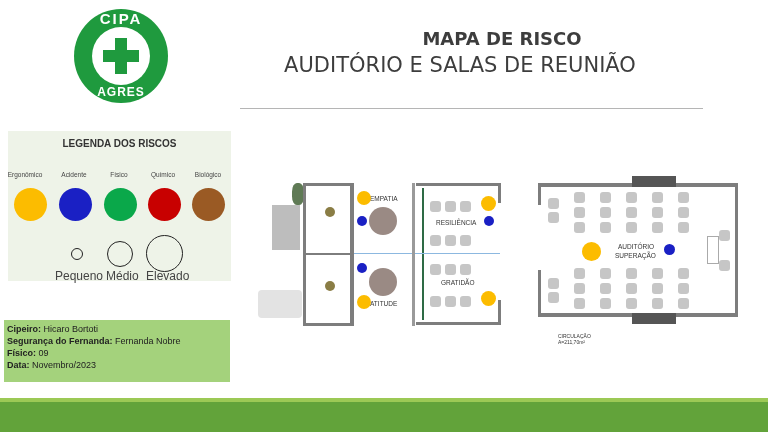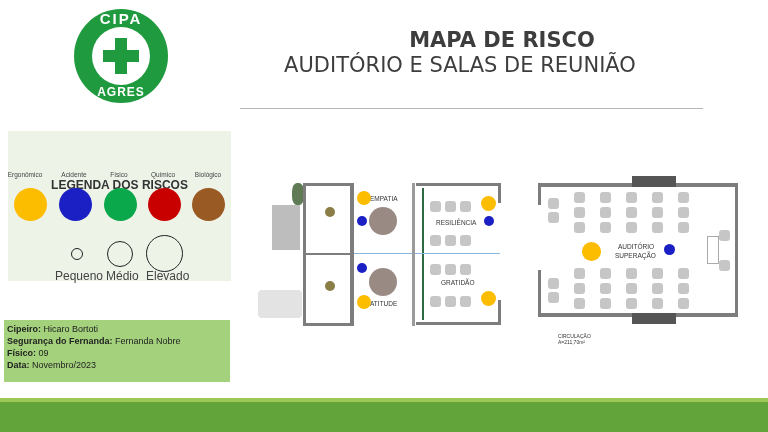--- a/index.html
+++ b/index.html
@@ -3,25 +3,25 @@
 <meta charset="utf-8">
 <style>
   html,body{margin:0;padding:0;}
   body{width:768px;height:432px;position:relative;overflow:hidden;background:#fff;font-family:"Liberation Sans",sans-serif;}
   .logo{position:absolute;left:74px;top:9px;width:94px;height:94px;border-radius:50%;background:#1f9a3e;}
   .logo-inner{position:absolute;left:18px;top:18px;width:58px;height:58px;border-radius:50%;background:#fff;}
   .cross-v{position:absolute;left:23px;top:11px;width:12px;height:36px;background:#1f9a3e;}
   .cross-h{position:absolute;left:11px;top:23px;width:36px;height:12px;background:#1f9a3e;}
   .logo-top{position:absolute;left:0;top:1px;width:94px;text-align:center;color:#fff;font-weight:bold;font-size:15px;letter-spacing:2px;}
   .logo-bot{position:absolute;left:0;top:76px;width:94px;text-align:center;color:#fff;font-weight:bold;font-size:12px;letter-spacing:1px;}
-  .title1{position:absolute;left:240px;top:28px;width:440px;text-align:center;font-weight:bold;font-size:21px;color:#3d3d3d;font-family:"DejaVu Sans",sans-serif;padding-left:84px;box-sizing:border-box;}
+  .title1{position:absolute;left:240px;top:28px;width:440px;text-align:center;font-weight:bold;font-size:18px;color:#3d3d3d;font-family:"DejaVu Sans",sans-serif;padding-left:84px;box-sizing:border-box;}
   .title2{position:absolute;left:240px;top:53px;width:440px;text-align:center;font-weight:normal;font-size:21px;color:#3d3d3d;font-family:"DejaVu Sans",sans-serif;}
   .sep{position:absolute;left:240px;top:108px;width:463px;height:1px;background:#b5b5b5;}
   .legend{position:absolute;left:8px;top:131px;width:223px;height:150px;background:#eef3e8;}
-  .legend-title{position:absolute;left:0;top:7px;width:223px;text-align:center;font-weight:bold;font-size:12px;color:#333;margin-top:40px;}
+  .legend-title{position:absolute;left:0;top:7px;width:223px;text-align:center;font-weight:bold;font-size:10px;color:#333;}
   .lg-label{position:absolute;top:40px;width:44px;text-align:center;font-size:6.5px;color:#444;}
   .lg-dot{position:absolute;top:57px;width:33px;height:33px;border-radius:50%;}
   .sz{position:absolute;border:1.5px solid #222;border-radius:50%;box-sizing:border-box;}
   .sz-label{position:absolute;top:138px;font-size:12px;color:#444;}
   .info{position:absolute;left:4px;top:320px;width:226px;height:62px;background:#a4d27c;font-size:9px;color:#222;padding:3px 3px;box-sizing:border-box;line-height:12px;}
   .info b{font-weight:bold;}
   .band-light{position:absolute;left:0;top:398px;width:768px;height:4px;background:#9cc955;}
   .band{position:absolute;left:0;top:402px;width:768px;height:30px;background:#62a33a;}
   .plan{position:absolute;left:0;top:0;}
   .wall{position:absolute;background:#7d7d7d;}

